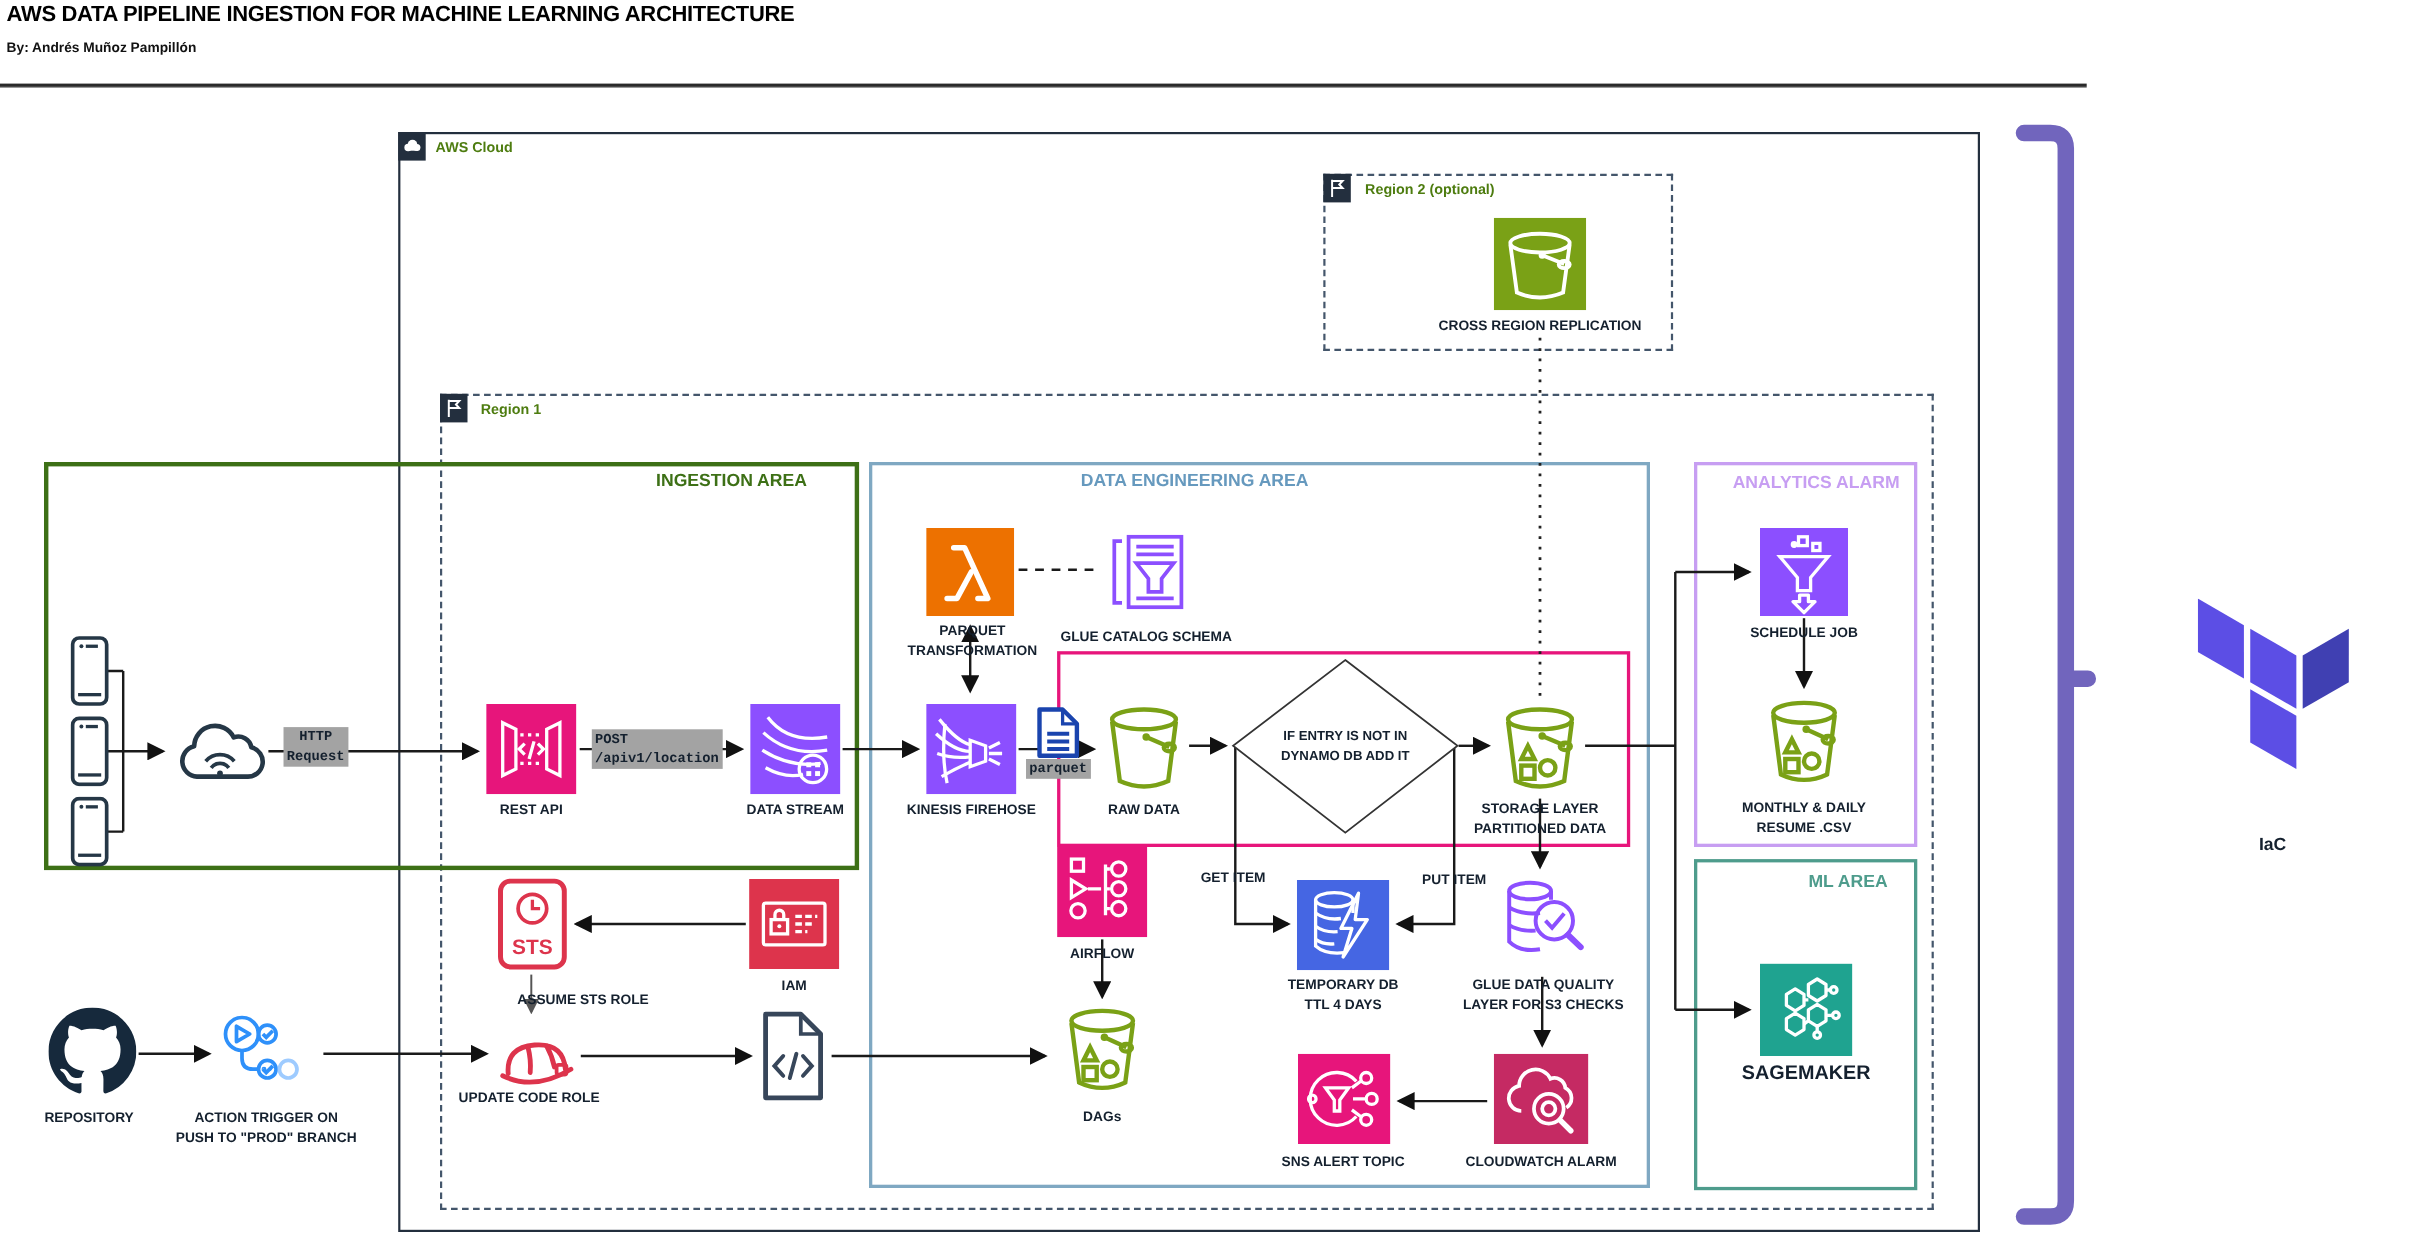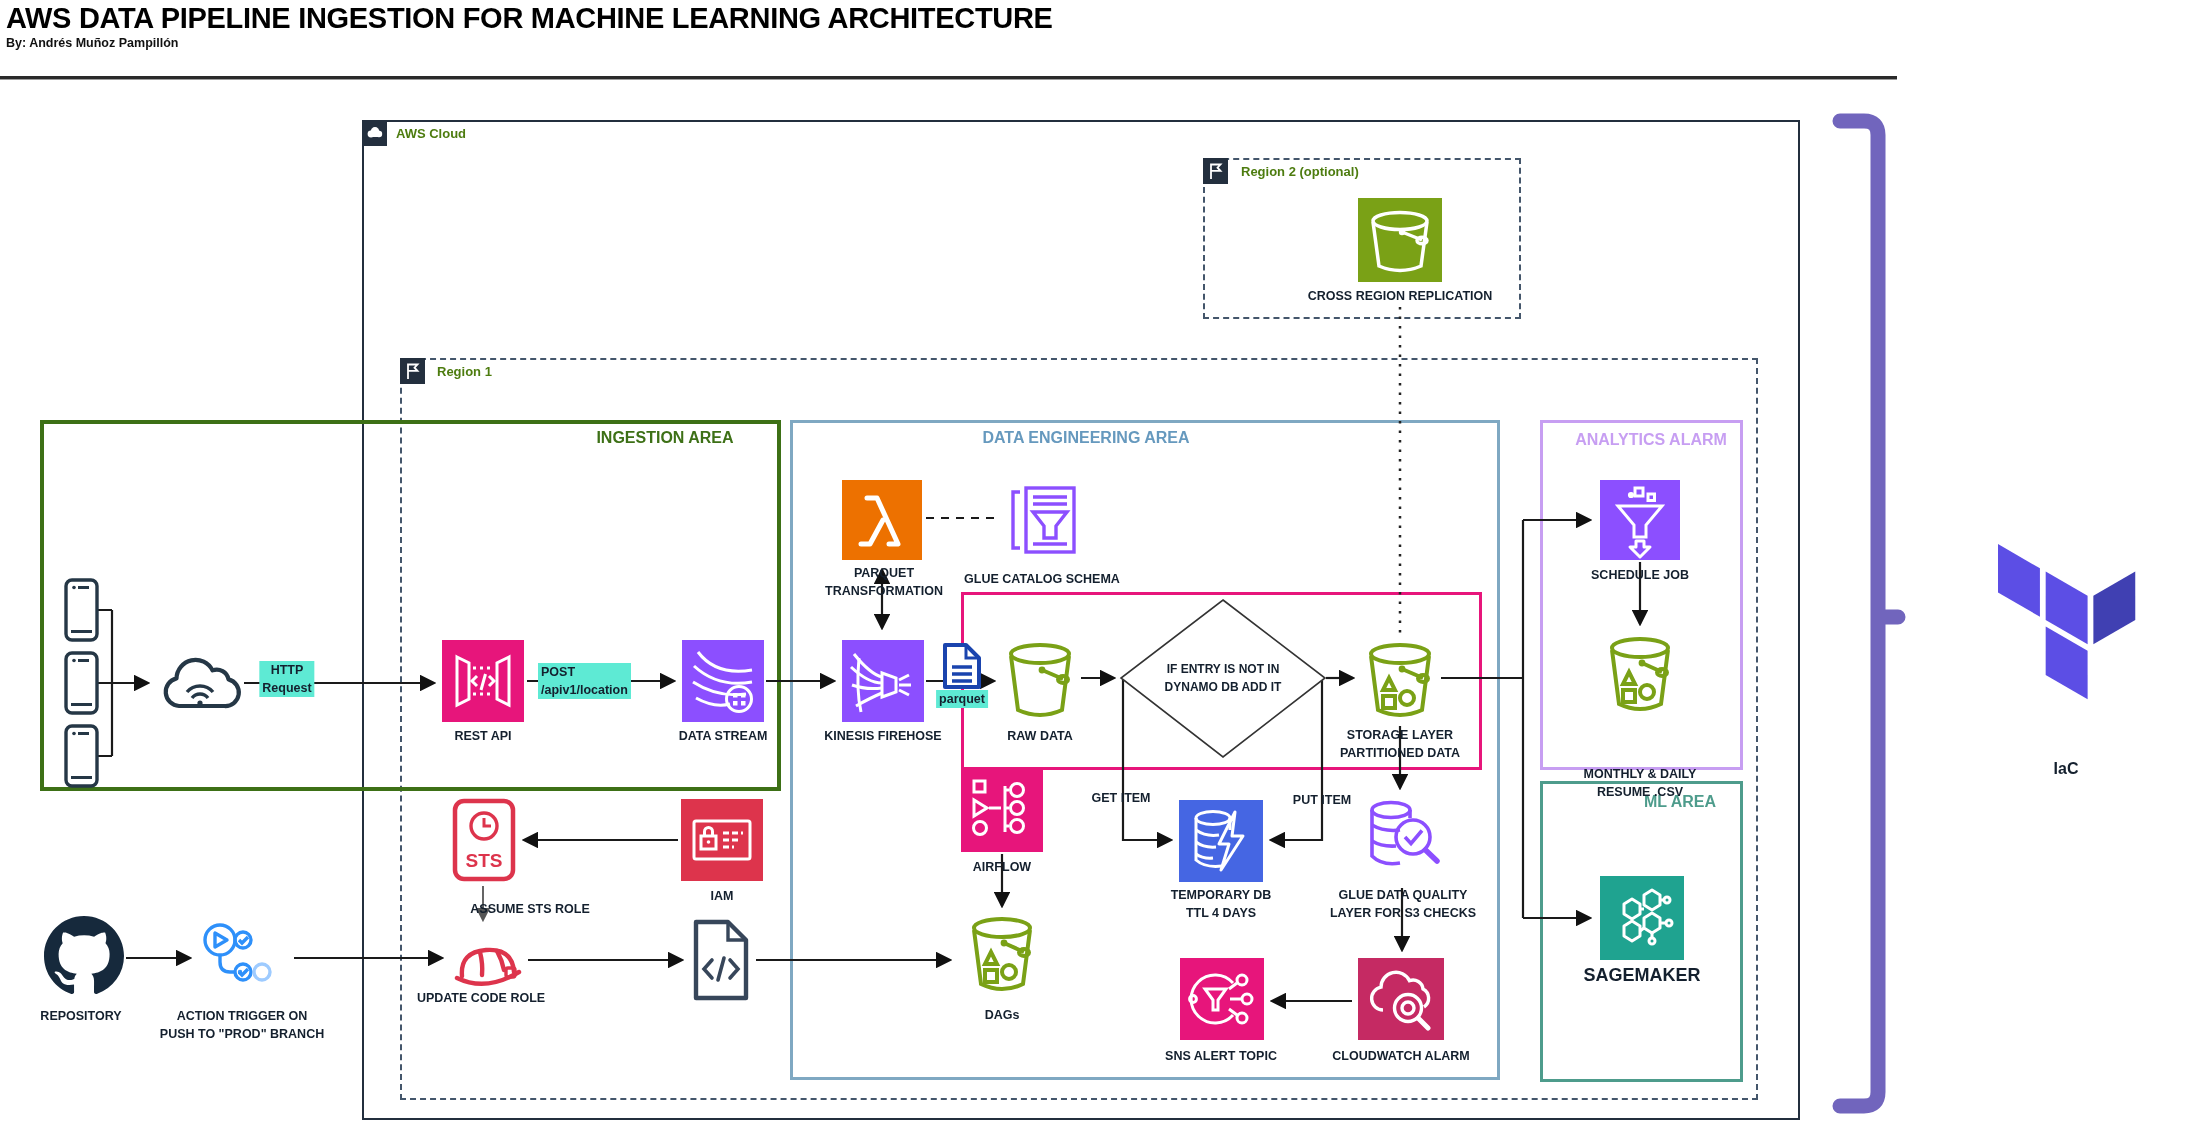--- a/index.html
+++ b/index.html
@@ -1,38 +1,38 @@
 <!DOCTYPE html>
 <html><head>
 <meta charset="utf-8">
 <style>
   html,body{margin:0;padding:0;background:#fff;}
   .page{position:relative;width:2201px;height:1128px;background:#fff;overflow:hidden;
         font-family:"Liberation Sans",sans-serif;}
   .abs{position:absolute;box-sizing:border-box;}
-  .title{left:6px;top:2px;font-size:29px;font-weight:bold;color:#000;letter-spacing:-0.3px;white-space:nowrap;}
+  .title{left:6px;top:2px;font-size:20px;font-weight:bold;color:#000;letter-spacing:-0.3px;white-space:nowrap;}
   .byline{left:6px;top:36px;font-size:12.5px;font-weight:bold;color:#111;white-space:nowrap;}
   .rule{left:0;top:76px;width:1897px;height:4px;border-top:3px solid #2a2a2a;border-bottom:1px solid #9a9a9a;}
   .aws{left:362px;top:120px;width:1438px;height:1000px;border:2px solid #232F3E;}
   .region{border:2px dashed #44566B;}
   .r1{left:400px;top:358px;width:1358px;height:742px;}
   .r2{left:1203px;top:158px;width:318px;height:161px;}
   .chip{width:25px;height:26px;background:#232F3E;display:flex;align-items:center;justify-content:center;}
   .glabel{font-size:13px;font-weight:bold;color:#4d7c0f;white-space:nowrap;}
   .area-ing{left:40px;top:420px;width:741px;height:371px;border:4px solid #3D7016;}
   .area-de{left:790px;top:420px;width:710px;height:660px;border:3px solid #7FA8C2;}
   .area-an{left:1540px;top:420px;width:203px;height:350px;border:3px solid #C79EF2;}
   .area-ml{left:1540px;top:781px;width:203px;height:301px;border:3px solid #4E9C8C;}
   .area-pink{left:961px;top:592px;width:521px;height:178px;border:3px solid #E7157B;}
   .atitle{font-size:16px;font-weight:bold;white-space:nowrap;transform:translateX(-50%);}
   .lbl{font-size:12.5px;font-weight:bold;color:#14202e;text-align:center;line-height:18px;
        white-space:nowrap;transform:translateX(-50%);z-index:7;}
   .lbl span{display:block;}
   .lbl.left{transform:none;text-align:left;}
-  .wbg{background:#5eead4;padding:0 3px;}
+  .wbg{background:#a3a3a3;padding:0 3px;font-family:Liberation Mono, monospace;}
   .ic{z-index:6;}
   .ic svg{display:block;}
   svg.overlay{position:absolute;left:0;top:0;z-index:5;}
   .z1{z-index:1;} .z2{z-index:2;}
 </style>
 </head>
 <body>
 
 <div class="page">
 
@@ -533,21 +533,21 @@
       <span>TTL 4 DAYS</span>
   </div>
   <div class="abs lbl" style="left:1403px;top:886px;">
     <span>GLUE DATA QUALITY</span>
       <span>LAYER FOR S3 CHECKS</span>
   </div>
   <div class="abs lbl" style="left:1221px;top:1047px;">SNS ALERT TOPIC</div>
   <div class="abs lbl" style="left:1401px;top:1047px;">CLOUDWATCH ALARM</div>
 
   <div class="abs lbl" style="left:1640px;top:566px;">SCHEDULE JOB</div>
-  <div class="abs lbl" style="left:1640px;top:725px;margin-top:40px;">
+  <div class="abs lbl" style="left:1640px;top:725px;">
     <span>MONTHLY &amp; DAILY</span>
       <span>RESUME .CSV</span>
   </div>
   <div class="abs lbl" style="left:1642px;top:966px;font-size:18px;">SAGEMAKER</div>
 
   <div class="abs lbl" style="left:81px;top:1007px;">REPOSITORY</div>
   <div class="abs lbl" style="left:242px;top:1007px;">
     <span>ACTION TRIGGER ON</span>
       <span>PUSH TO "PROD" BRANCH</span>
   </div>

